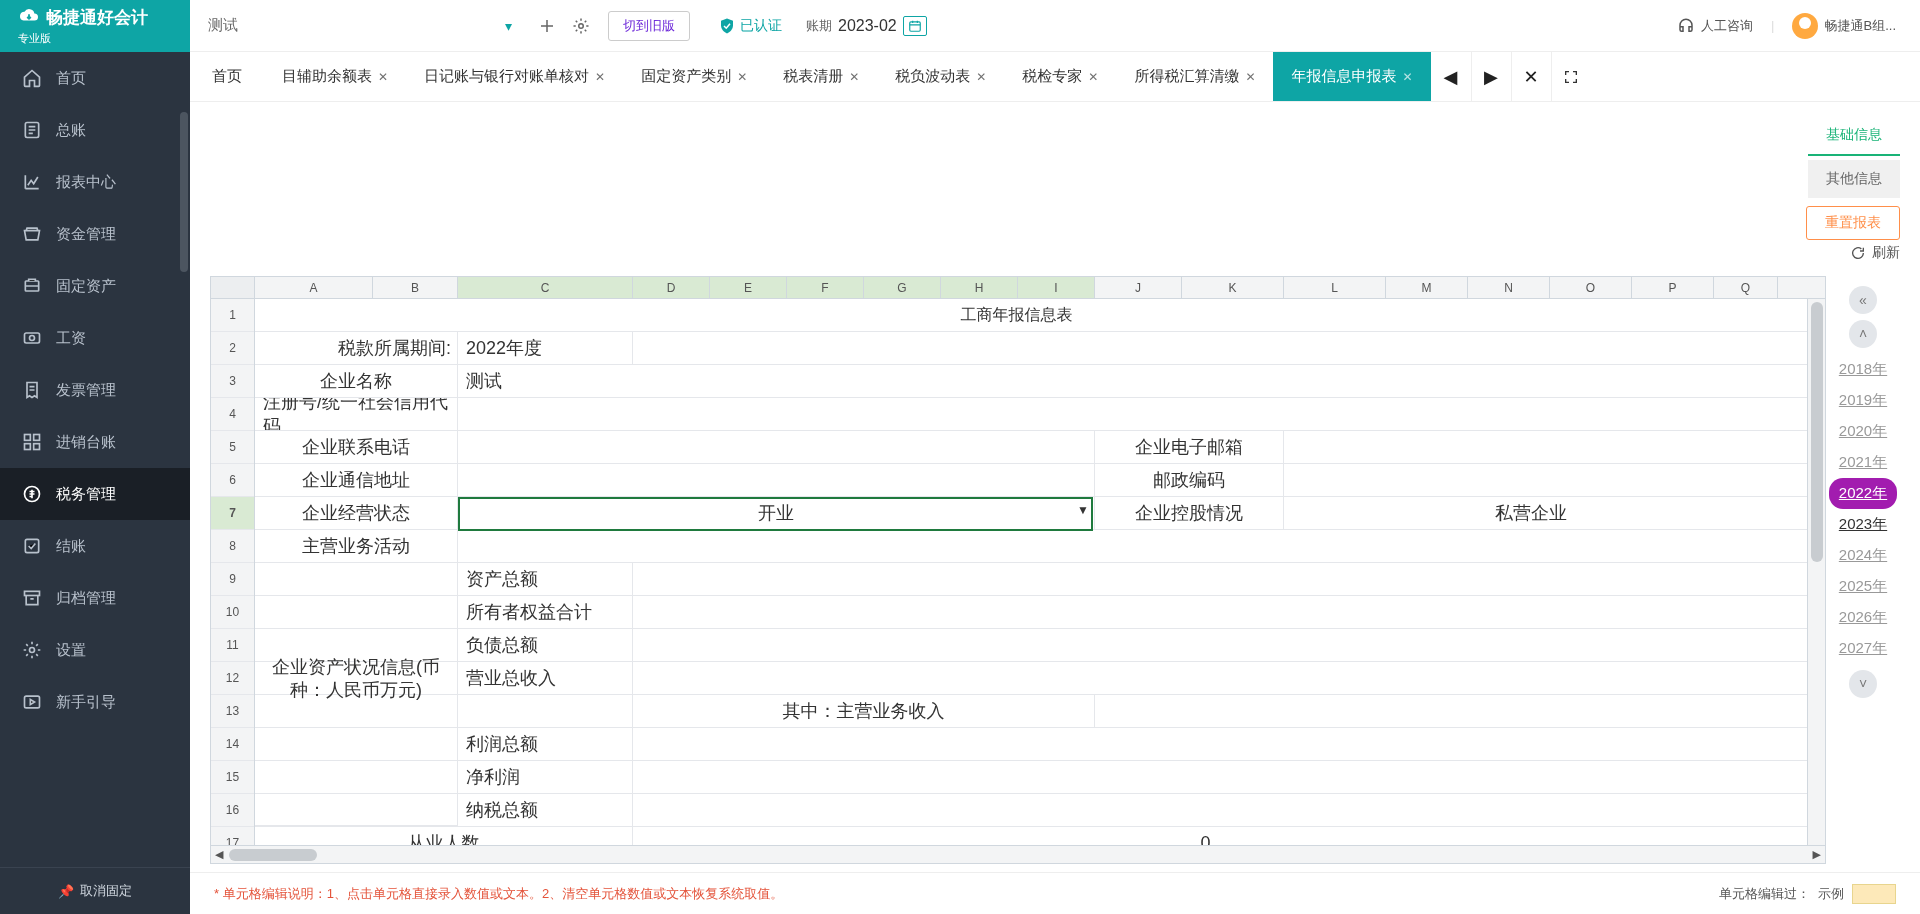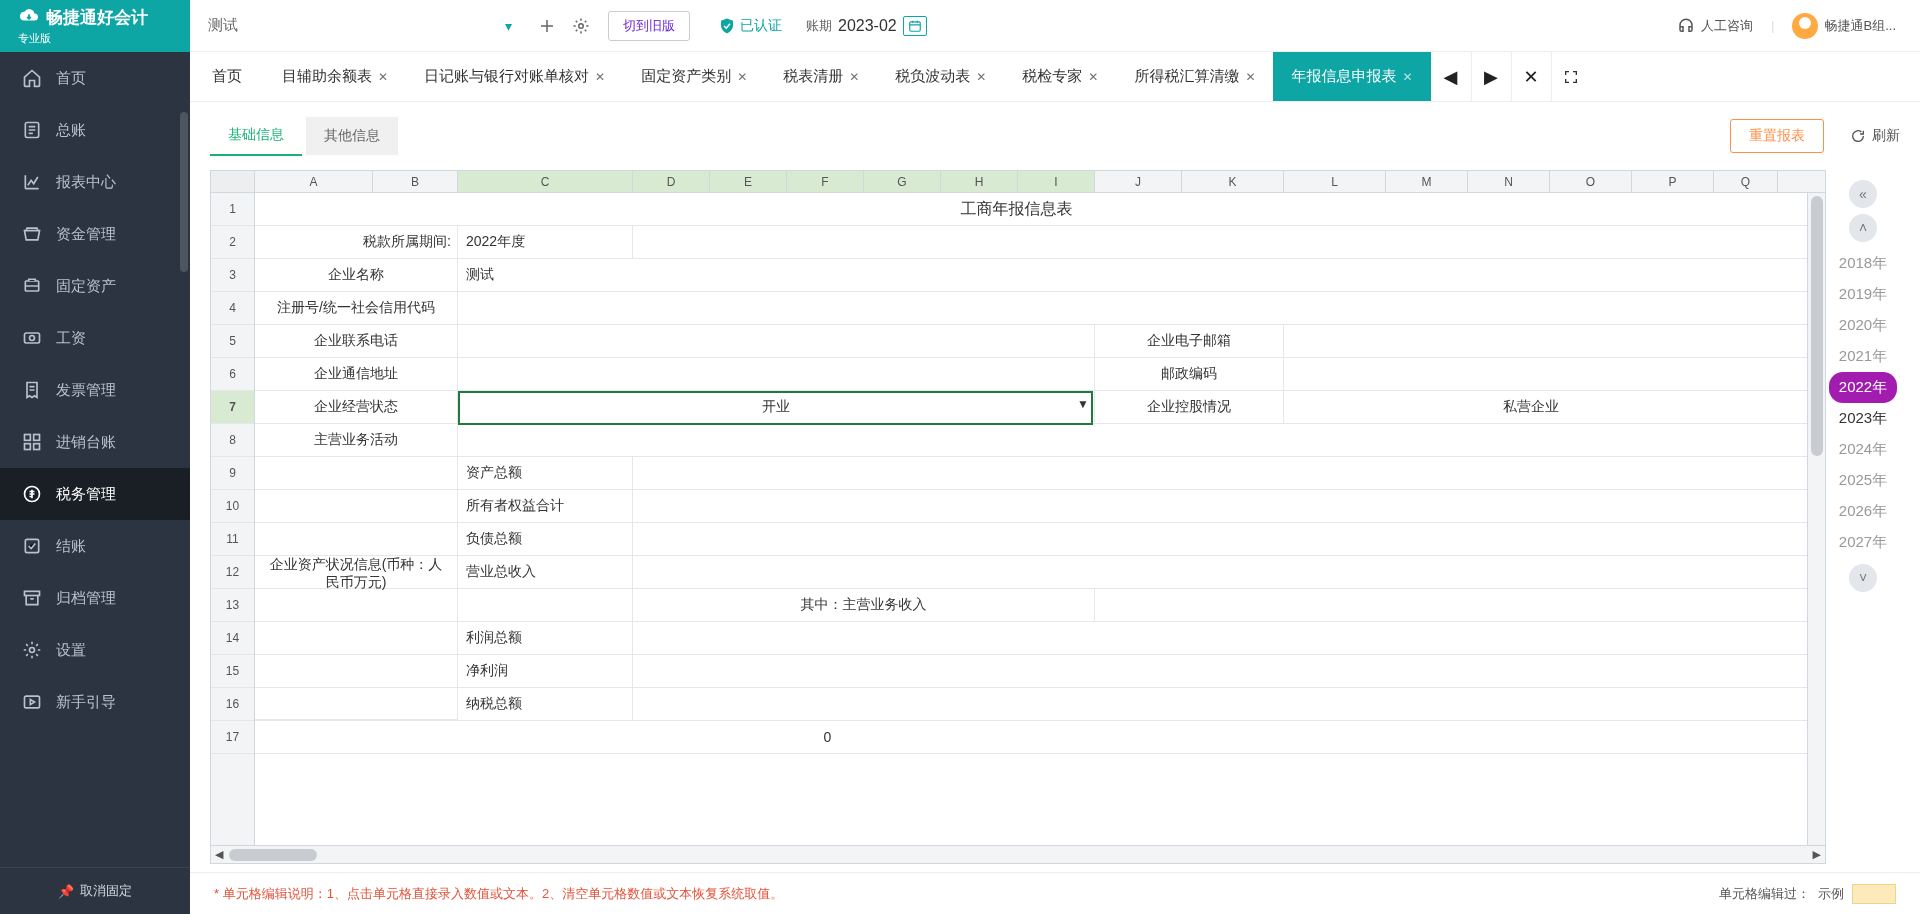--- a/index.html
+++ b/index.html
@@ -44,56 +44,56 @@
 
 .tabstrip { display: flex; align-items: center; height: 50px; border-bottom: 1px solid #eee; }
 .tab-home { padding: 0 22px; font-size: 15px; color: #333; cursor:pointer; }
 .tab { display: flex; align-items: center; gap: 6px; padding: 0 18px; height: 100%; font-size: 15px; color: #333; cursor: pointer; white-space: nowrap; }
 .tab.active { background: #0ea5a5; color: #fff; }
 .tab-close { font-size: 12px; opacity: .7; }
 .tab-nav { width: 40px; height: 100%; display: flex; align-items: center; justify-content: center; border-left: 1px solid #eee; cursor: pointer; font-size: 18px; color:#222;}
 .tab-nav.no-border { border-left: none; }
 
 
-.subbar { display: flex; align-items: center; padding: 14px 20px; gap: 4px; }
+.subbar { display: flex; align-items: flex-end; padding: 14px 20px; gap: 4px; flex-direction: column; }
 .subtab { padding: 10px 18px; font-size: 14px; cursor: pointer; color: #666; }
 .subtab.active { color: #19b377; border-bottom: 2px solid #19b377; }
 .subtab.alt { background: #f0f0f0; }
 .spacer { flex: 1; }
 .btn-outline { border: 1px solid #ff8f4a; color: #ff8f4a; padding: 7px 18px; border-radius: 3px; cursor: pointer; font-size: 14px; }
 .refresh { display: flex; align-items: center; gap: 6px; color: #555; margin-left: 22px; cursor: pointer; font-size: 14px;}
 
 
 .sheet-wrap { flex: 1; padding: 0 20px 8px 20px; display: flex; min-height: 0; }
 .sheet { flex: 1; border: 1px solid #d0d7de; overflow: hidden; position: relative; background: #fff; display:flex; flex-direction:column;}
 .col-headers { display: flex; height: 22px; background: #f3f4f5; border-bottom: 1px solid #d0d7de; font-size: 12px; color: #555; }
 .corner { width: 44px; border-right: 1px solid #d0d7de; background:#eceef0;}
 .ch { border-right: 1px solid #d0d7de; display: flex; align-items: center; justify-content: center; }
 .ch.sel { background: #d9ead3; }
 .rows { display:flex; flex:1; min-height:0;}
 .row-headers { width:44px; background:#f3f4f5; border-right:1px solid #d0d7de; font-size:12px; color:#555;}
 .rh { height:33px; border-bottom:1px solid #e5e7eb; display:flex; align-items:center; justify-content:center;}
 .rh.sel { background:#d9ead3; font-weight:bold;}
 .grid { flex:1; position:relative; overflow:hidden;}
 .cell-row { display:flex; height:33px; border-bottom:1px solid #e5e7eb;}
-.c { border-right:1px solid #e5e7eb; display:flex; align-items:center; padding:0 8px; font-size:14px; overflow:hidden;}
+.c { border-right:1px solid #e5e7eb; display:flex; align-items:center; padding:0 8px; font-size:18px; overflow:hidden;}
 .c.center { justify-content:center; }
 .c.title { font-size:16px; justify-content:center;}
 .c.label-right { justify-content:flex-end; padding-right:6px;}
 .sel-cell { position:absolute; left:203px; top:198px; width:635px; height:34px; border:2px solid #1f7a3e; pointer-events:none; box-sizing:border-box;}
 .sel-dd { position:absolute; left:822px; top:204px; color:#333; font-size:12px;}
 .sheet-hscroll { height:18px; border-top:1px solid #d0d7de; background:#f3f4f5; position:relative;}
 .sheet-hscroll .thumb{ position:absolute; left:3px; top:3px; height:12px; width:88px; background:#c8ccd0; border-radius:6px;}
 .sheet-hscroll .arrow{ position:absolute; top:2px; font-size:11px; color:#555;}
 .sheet-vscroll { position:absolute; right:0; top:22px; bottom:18px; width:18px; background:#f3f4f5; border-left:1px solid #d0d7de;}
 .sheet-vscroll .thumb{ position:absolute; top:3px; left:3px; width:12px; height:260px; background:#c8ccd0; border-radius:6px;}
 
 
 .year-rail { width: 74px; display:flex; flex-direction:column; align-items:center; padding:10px 0; gap:6px; color:#999; font-size:14px;}
-.year-rail .yr{ padding:6px 10px; cursor:pointer; font-size:15px;}
+.year-rail .yr{ padding:6px 10px; cursor:pointer; font-size:15px;text-decoration:underline;}
 .year-rail .yr.current{ background:#a21caf; color:#fff; border-radius:14px;}
 .year-rail .yr.near{ color:#333; font-weight:500;}
 .rail-btn{ width:28px; height:28px; border-radius:50%; background:#e3e6ea; display:flex; align-items:center; justify-content:center; color:#777;}
 
 
 .footer { height: 42px; border-top: 1px solid #eee; display: flex; align-items: center; padding: 0 24px; font-size: 13px; }
 .footer .note { color: #e4533a; }
 .footer-right { margin-left:auto; display:flex; align-items:center; gap:8px; color:#555;}
 .swatch { width:44px; height:20px; background:#fde9b9; border:1px solid #e8d58e;}
 
@@ -473,20 +473,21 @@
                   <div class="c center" style="width: 203px; border-bottom: none;"></div>
                   <div class="c " style="width: 175px;">净利润</div>
                   <div class="c " style="width: 1145px; border-right: none;"></div>
                 </div>
                 <div class="cell-row">
                   <div class="c center" style="width: 203px; border-bottom: 1px solid rgb(229, 231, 235);"></div>
                   <div class="c " style="width: 175px;">纳税总额</div>
                   <div class="c " style="width: 1145px; border-right: none;"></div>
                 </div>
                 <div class="cell-row">
+                  <div class="c center" style="width: 378px;">从业人数</div>
                   <div class="c center" style="width: 1145px; border-right: none;">0</div>
                 </div>
               <div class="sel-cell"></div>
               <span class="sel-dd">▼</span>
             </div>
           </div>
           <div class="sheet-vscroll">
               <div class="thumb"></div>
             </div>
           <div class="sheet-hscroll">

